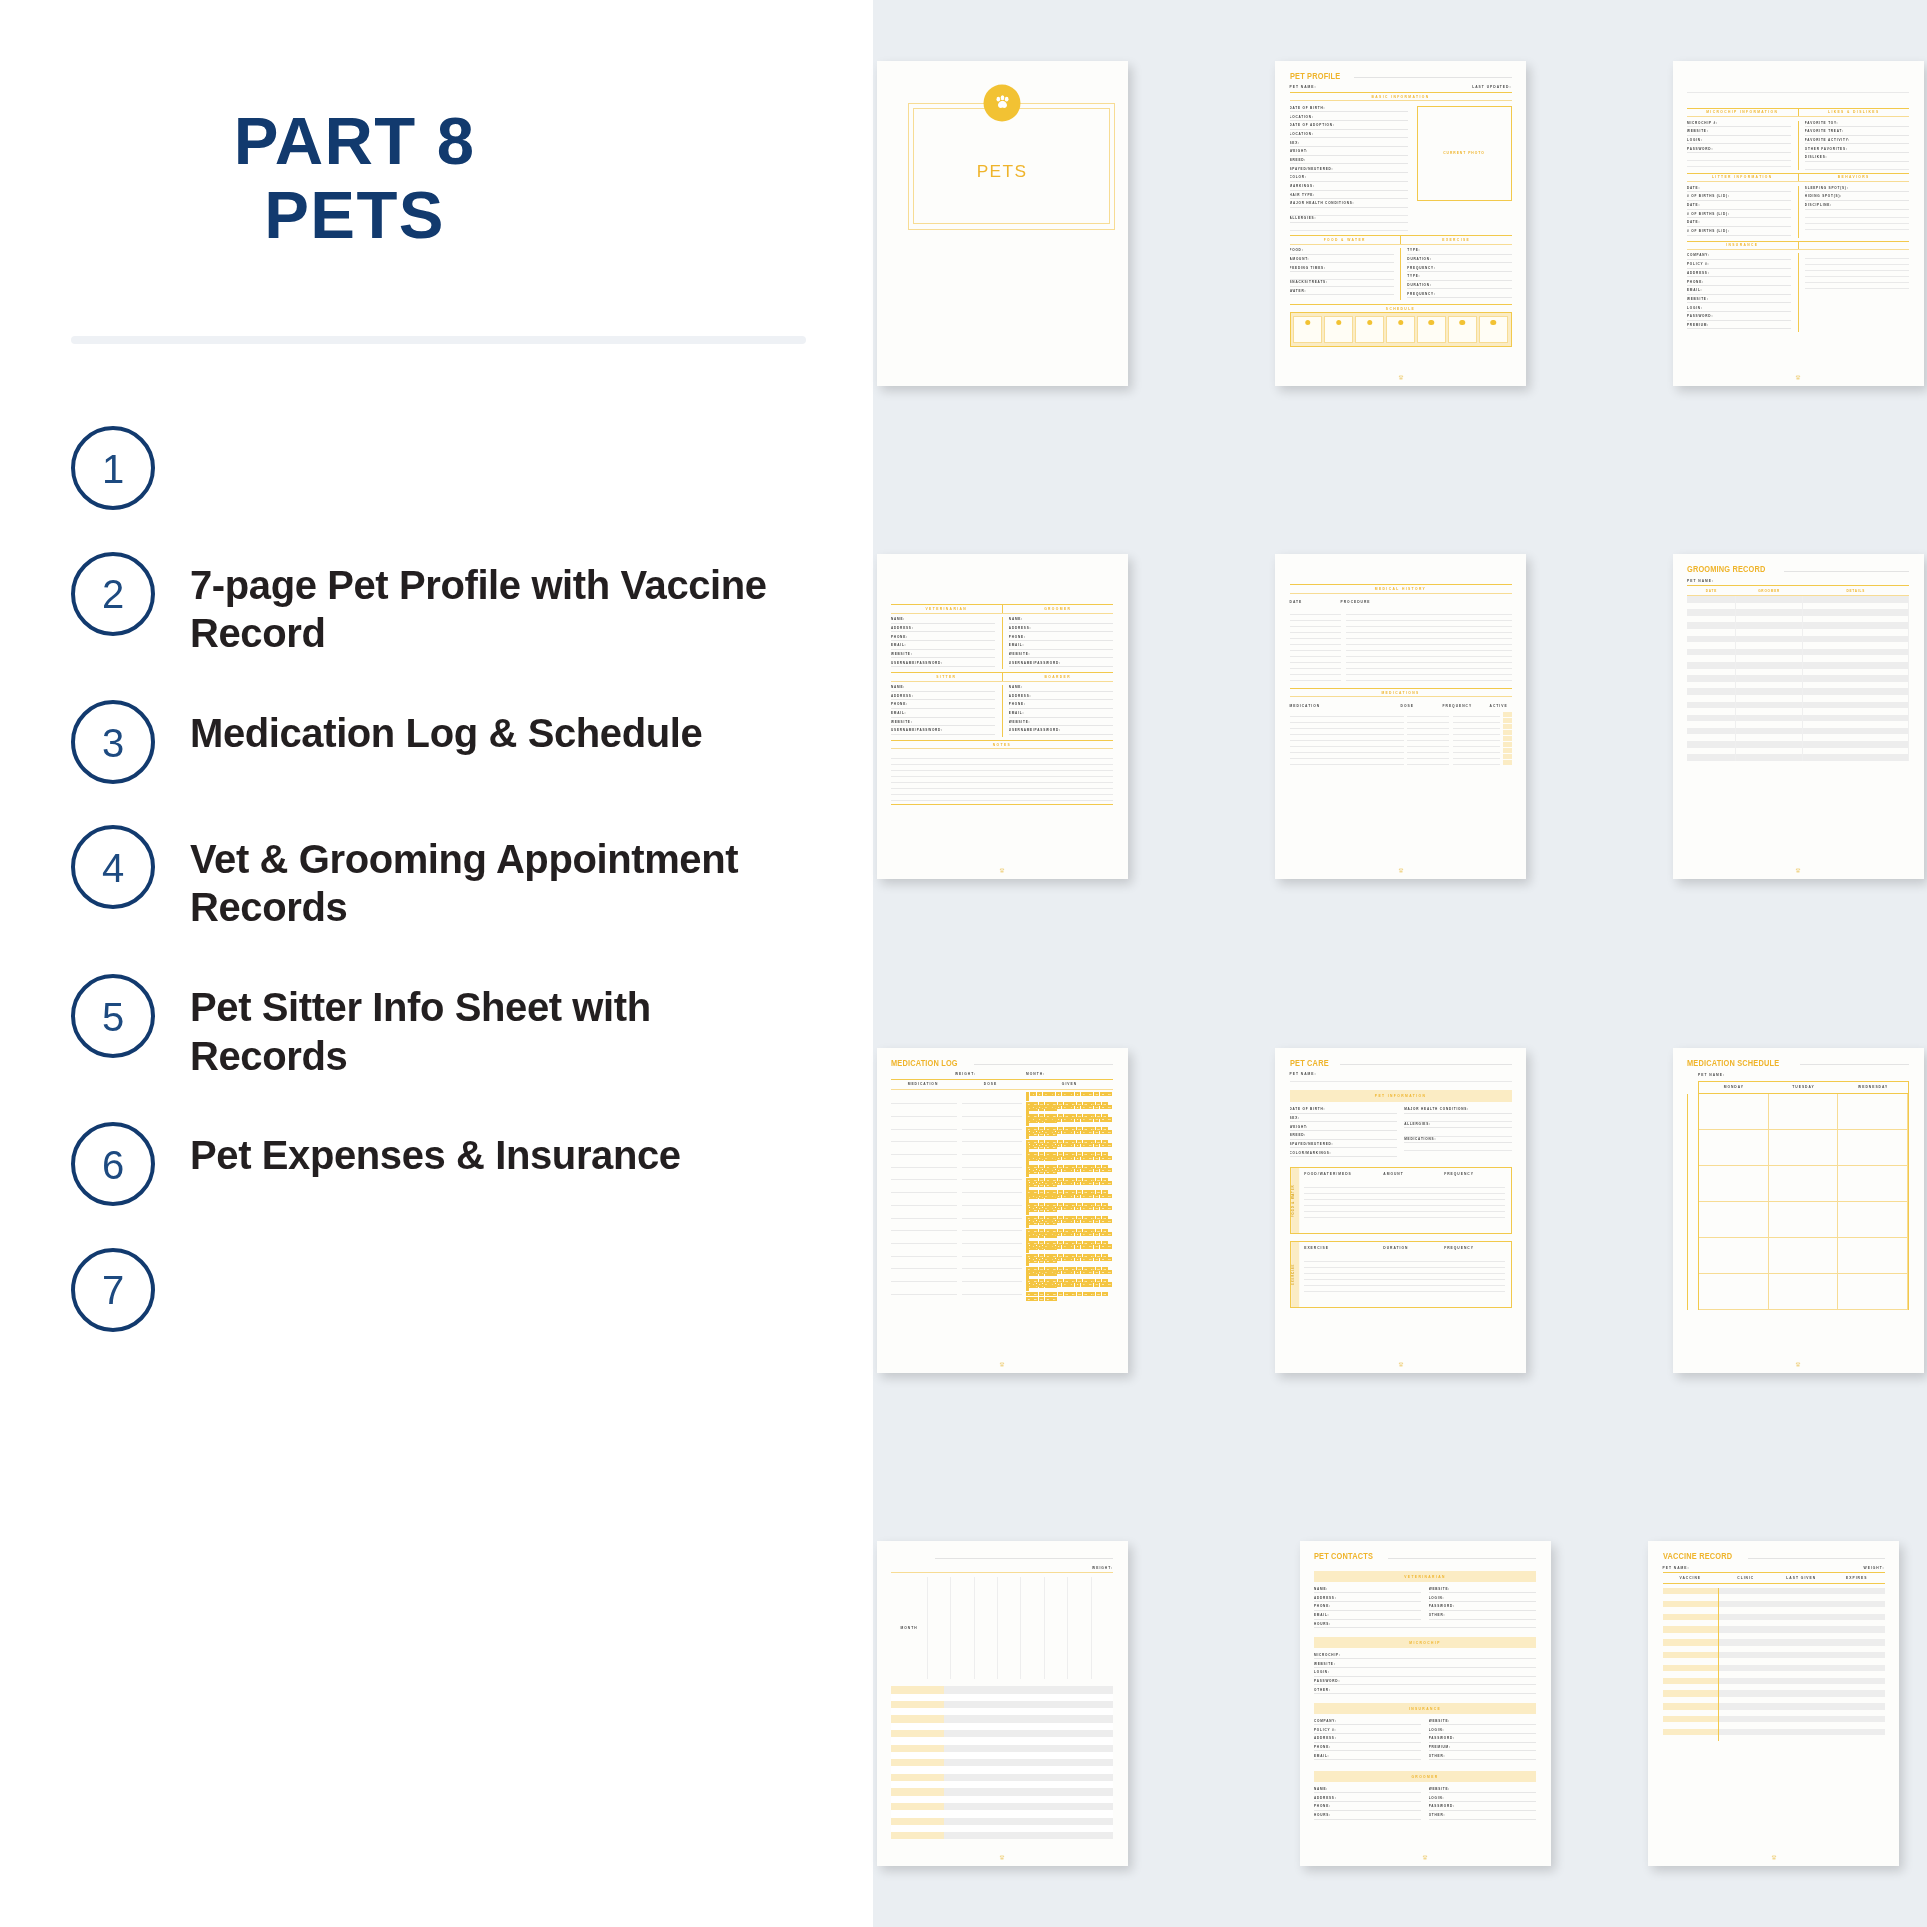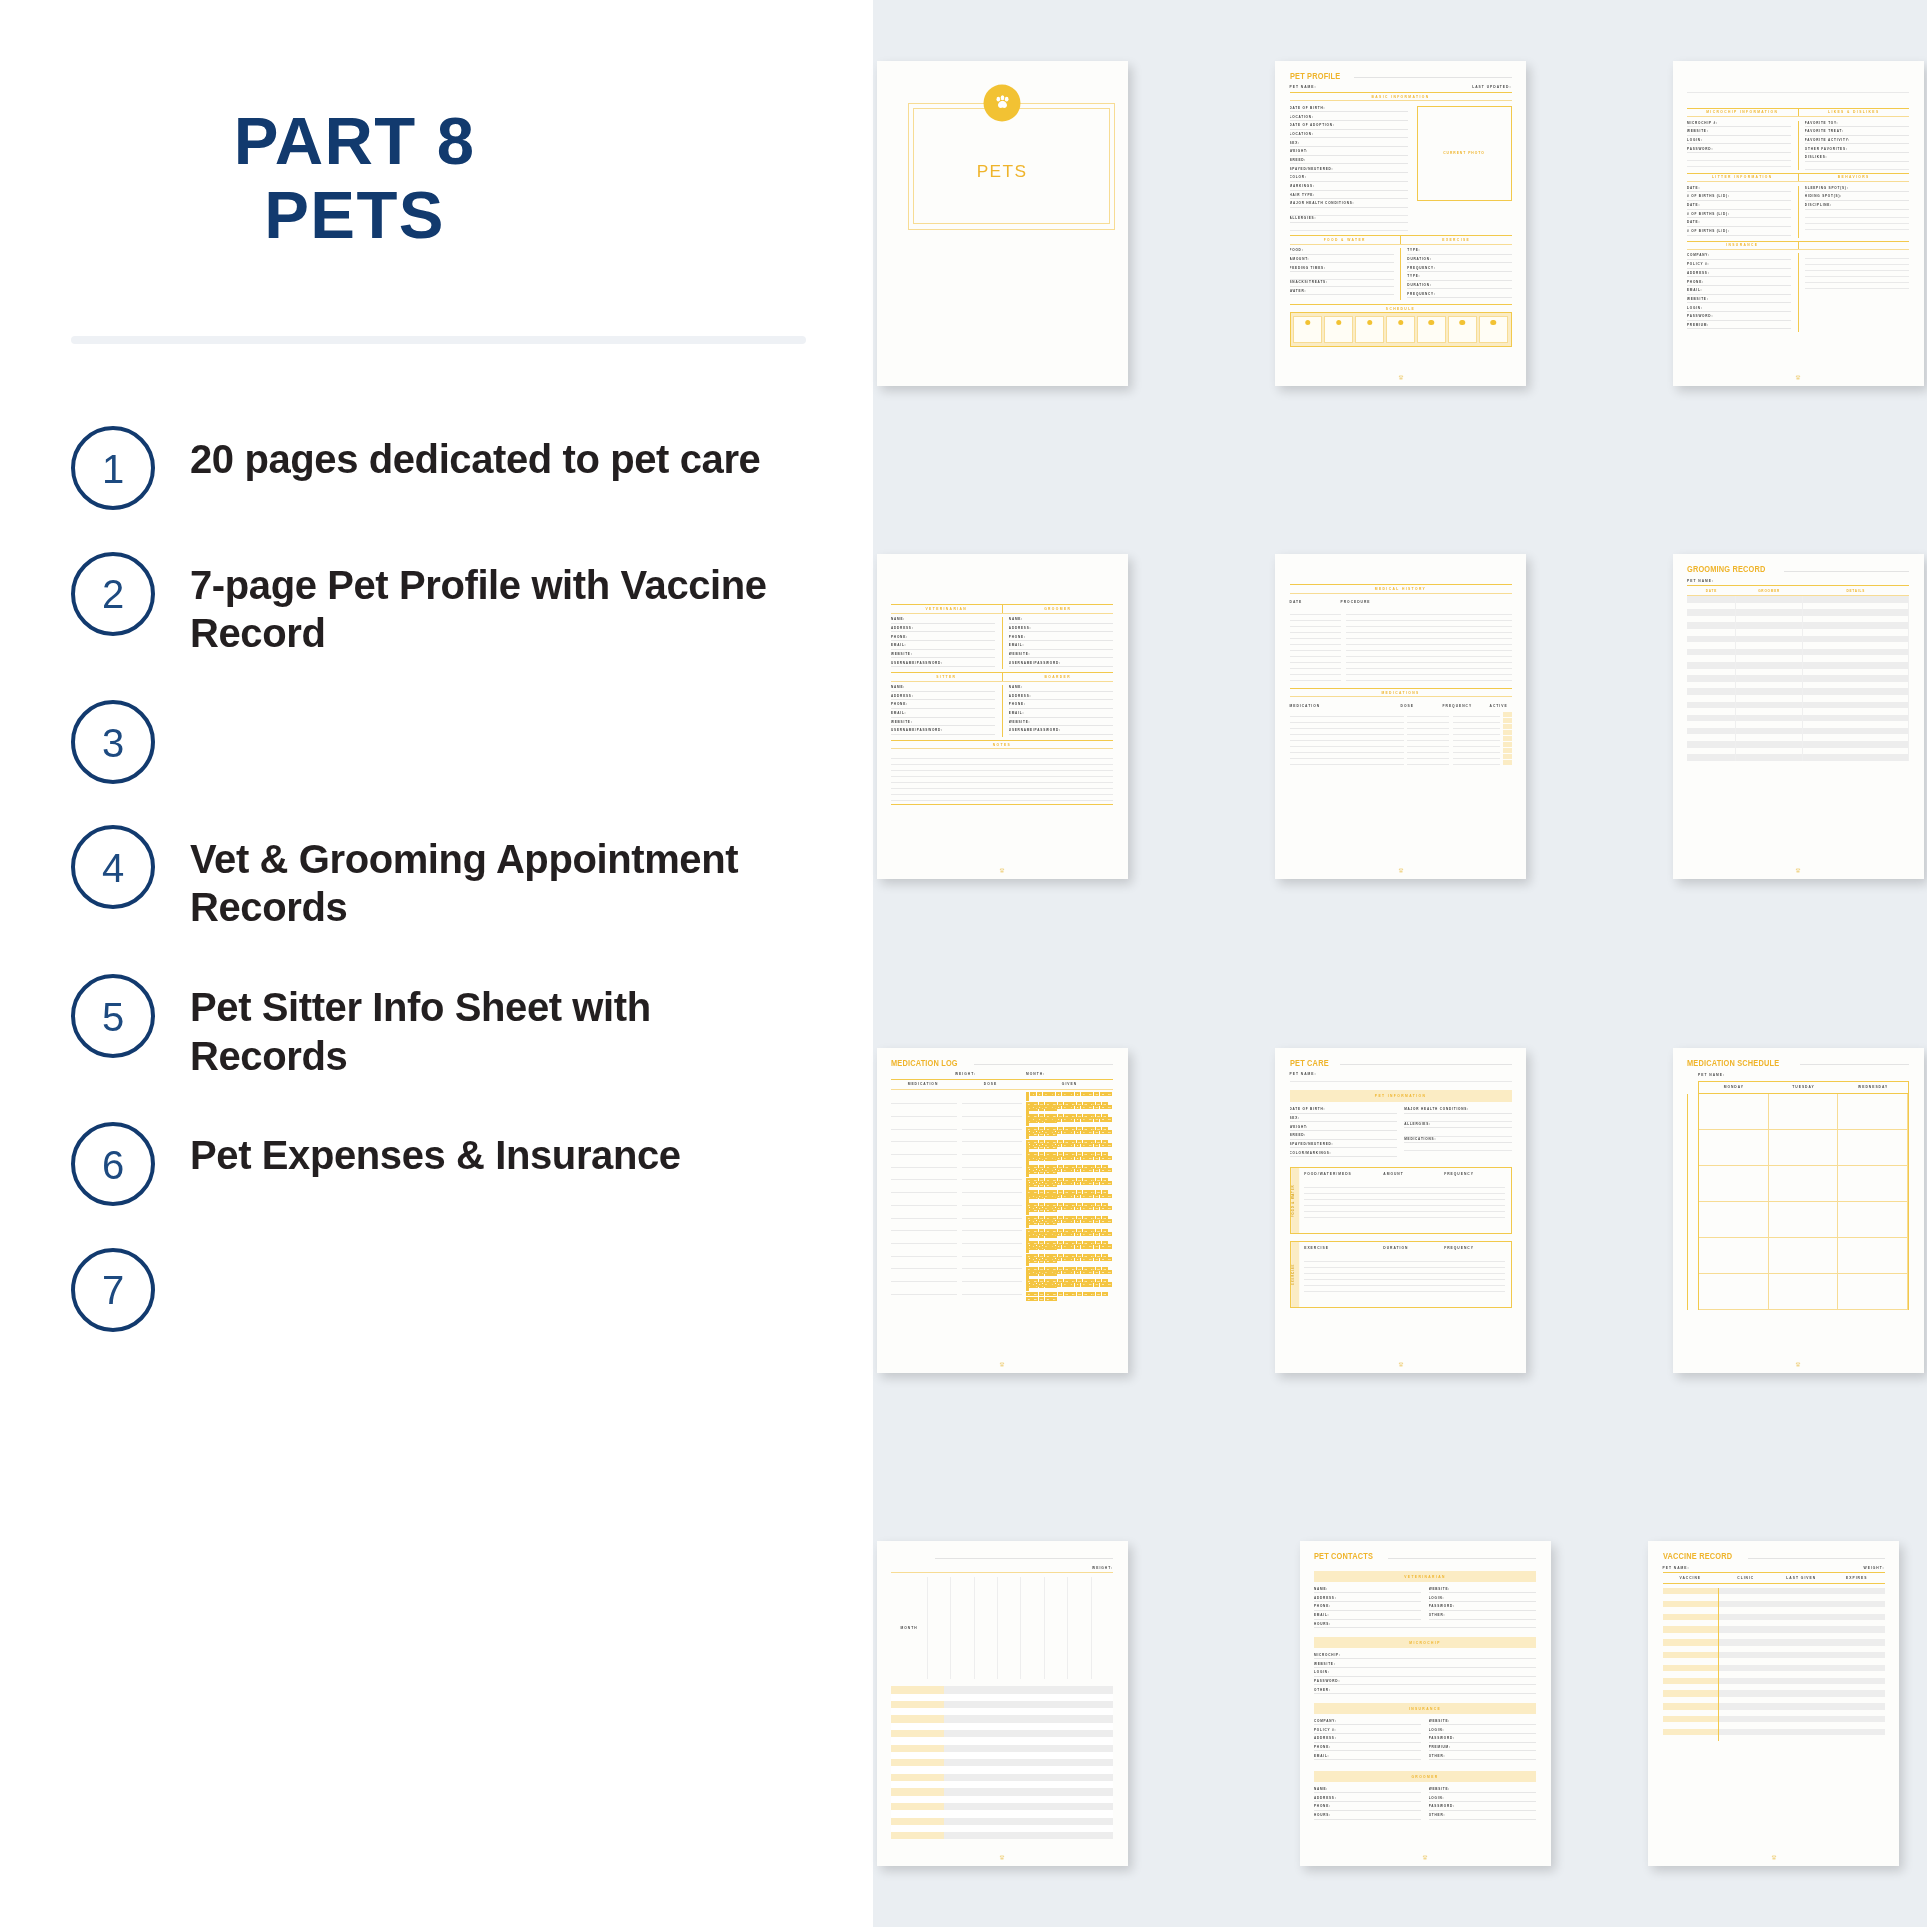--- a/index.html
+++ b/index.html
@@ -368,34 +368,34 @@
     </div>
 
     <div id="divider"></div>
 
     <div id="feature-list">
 
       <div class="feature-item">
         <div class="num-circle">
           <span>1</span>
         </div>
-        <div class="feature-text">20 pages dedicated to pet care</div>
       </div>
 
       <div class="feature-item">
         <div class="num-circle">
           <span>2</span>
         </div>
         <div class="feature-text">7-page Pet Profile with Vaccine Record</div>
       </div>
 
       <div class="feature-item">
         <div class="num-circle">
           <span>3</span>
         </div>
+        <div class="feature-text">Medication Log &amp; Schedule</div>
       </div>
 
       <div class="feature-item">
         <div class="num-circle">
           <span>4</span>
         </div>
         <div class="feature-text">Vet &amp; Grooming Appointment Records</div>
       </div>
 
       <div class="feature-item">

